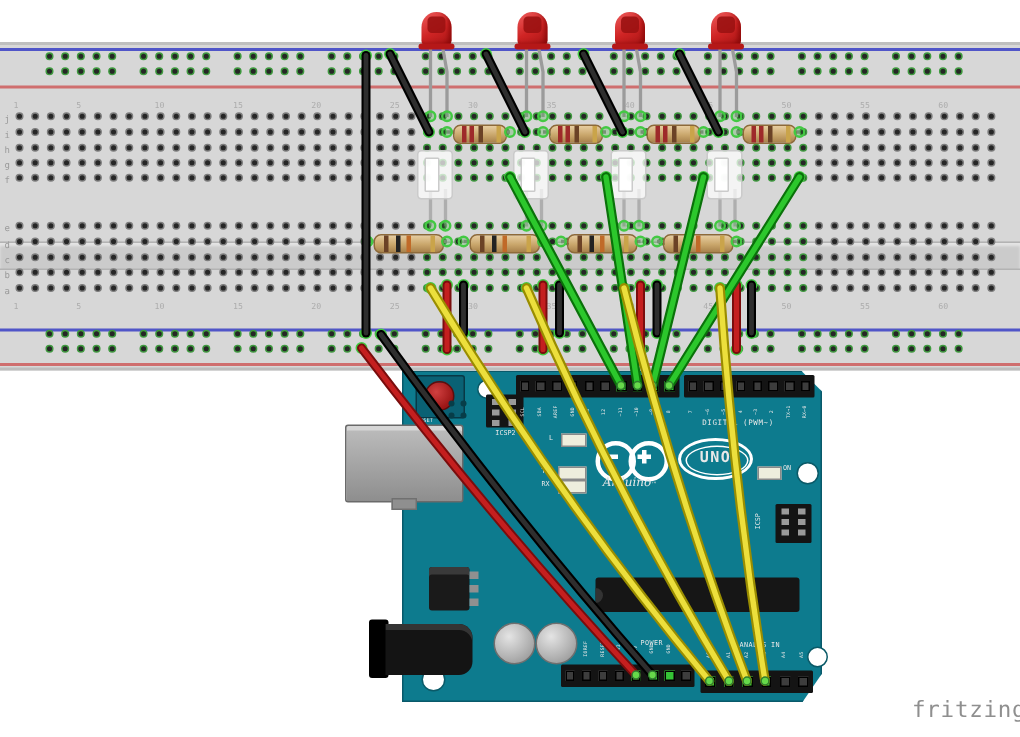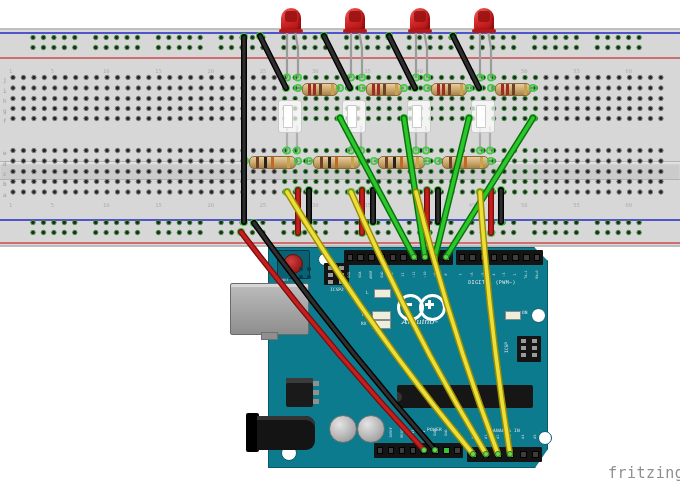--- a/index.html
+++ b/index.html
@@ -1069,20 +1069,24 @@
     <div class="ledrect" style="left:505px;top:311px;width:14px;height:7px"></div>
     <div class="wlabel" style="left:522px;top:310px;font-size:4.5px">ON</div>
 
     <div class="abs" style="left:397px;top:294px;width:21px;height:21px;border:3px solid #fff;border-radius:50%"></div>
     <div class="abs" style="left:419px;top:294px;width:21px;height:21px;border:3px solid #fff;border-radius:50%"></div>
     <div class="abs" style="left:404px;top:303px;width:8px;height:3px;background:#fff"></div>
     <div class="abs" style="left:425px;top:303px;width:9px;height:3px;background:#fff"></div>
     <div class="abs" style="left:428px;top:300px;width:3px;height:9px;background:#fff"></div>
     <div class="wlabel" style="left:392px;top:317px;width:56px;text-align:center;font-size:8px;font-style:italic;font-family:'DejaVu Serif',serif"><span>Arduino</span><span style="font-size:4px">™</span></div>
 
+    <div class="abs" style="left:452px;top:292px;width:46px;height:24px;border:2px solid #fff;border-radius:50%">
+      <div class="abs" style="left:3px;top:3px;width:40px;height:18px;border:1px solid #fff;border-radius:50%"></div>
+      <div class="wlabel" style="left:0;top:6px;width:46px;text-align:center;font-size:10px;font-weight:bold;letter-spacing:1px">UNO</div>
+    </div>
 
     <div class="strip" id="icsp" style="left:517px;top:336px;width:24px;height:26px">
         <div class="hdrpin" style="left: 4px; top: 2.5px;"></div>
         <div class="hdrpin" style="left: 15px; top: 2.5px;"></div>
         <div class="hdrpin" style="left: 4px; top: 9.5px;"></div>
         <div class="hdrpin" style="left: 15px; top: 9.5px;"></div>
         <div class="hdrpin" style="left: 4px; top: 16.5px;"></div>
         <div class="hdrpin" style="left: 15px; top: 16.5px;"></div>
       </div>
     <div class="wlabel" style="left:501px;top:345px;font-size:4.5px;transform:rotate(-90deg)">ICSP</div>

